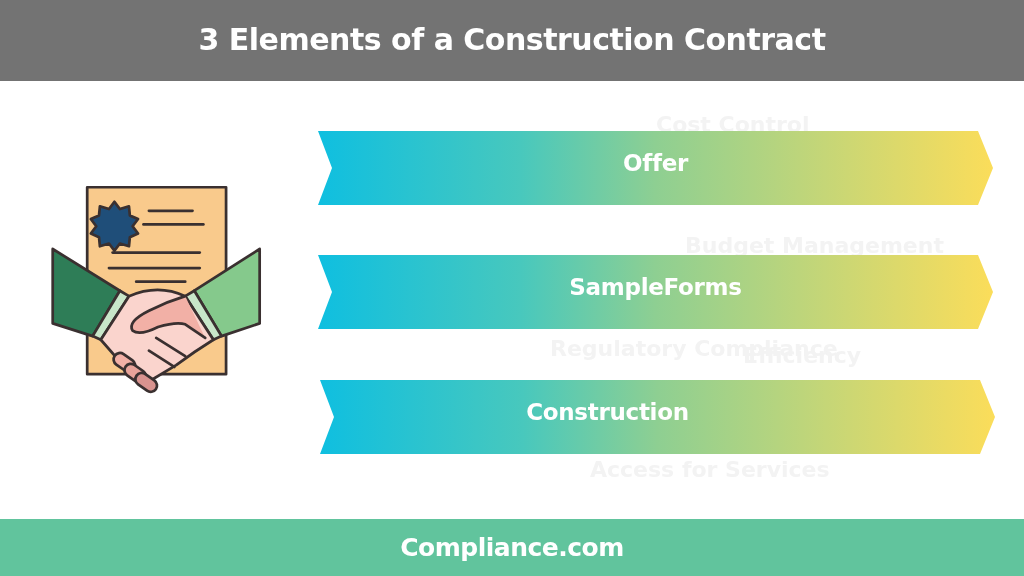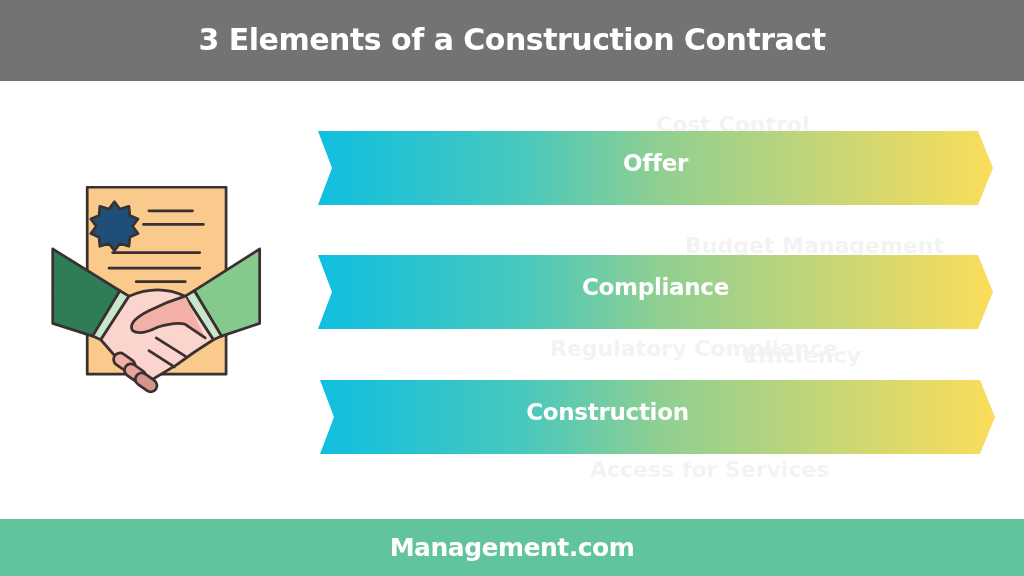--- a/index.html
+++ b/index.html
@@ -68,25 +68,25 @@
   <svg width="675" height="74">
       <polygon points="0,0 660,0 675,37 660,74 0,74 14,37" fill="url(#bannerGrad)"></polygon>
     </svg>
   <div class="label" style="left:0;width:675px;">Offer</div>
 </div>
 
 <div class="banner" style="left:318px;top:255px;width:675px;">
   <svg width="675" height="74">
       <polygon points="0,0 660,0 675,37 660,74 0,74 14,37" fill="url(#bannerGrad)"></polygon>
     </svg>
-  <div class="label" style="left:0;width:675px;">Compliance</div>
+  <div class="label" style="left:0;width:675px;">SampleForms</div>
 </div>
 
 <div class="banner" style="left:320px;top:380px;width:675px;">
   <svg width="675" height="74">
       <polygon points="0,0 660,0 675,37 660,74 0,74 14,37" fill="url(#bannerGrad)"></polygon>
     </svg>
   <div class="label" style="left:-50px;width:675px;">Construction</div>
 </div>
 
 <div class="footer">
-  <span>Management.com</span>
+  <span>Compliance.com</span>
 </div>
 
 </body></html>

